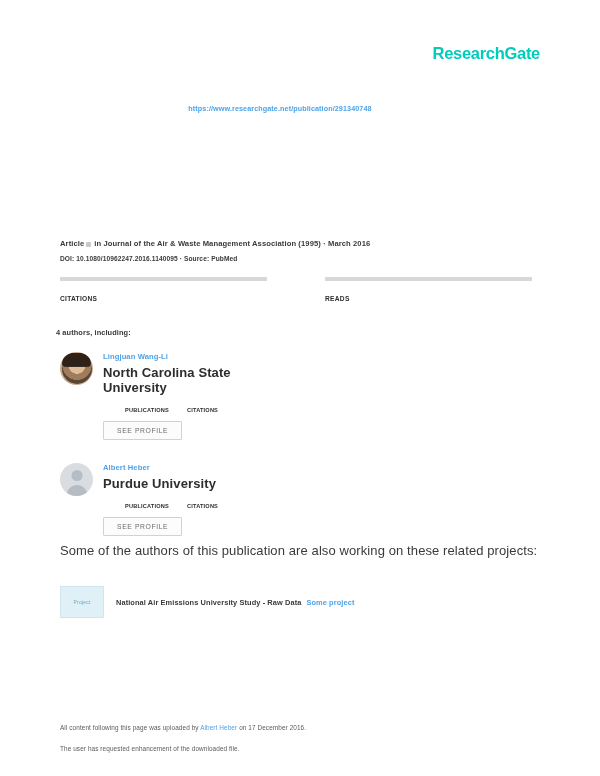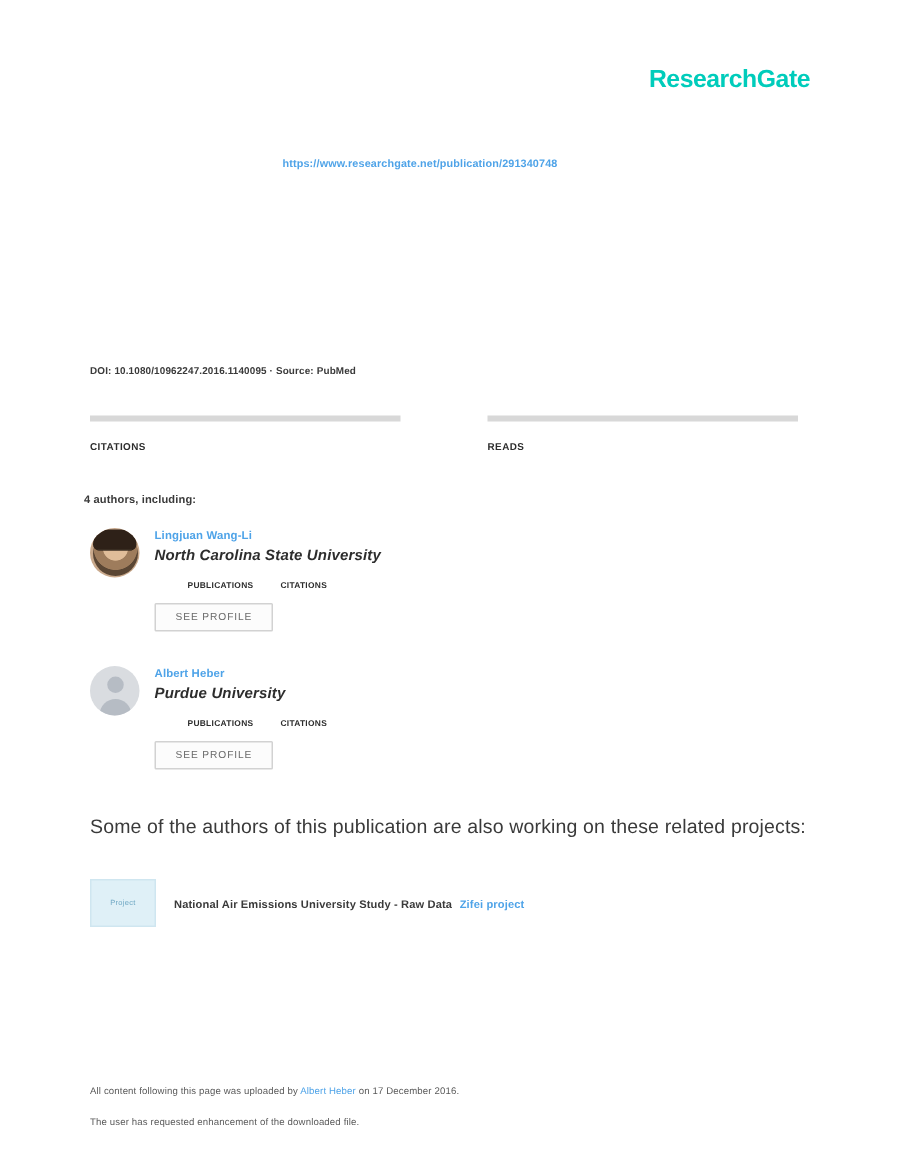--- a/index.html
+++ b/index.html
@@ -203,26 +203,25 @@
     min-width: 0;
   }
   .author-name {
     font-size: 7.6px;
     font-weight: bold;
     color: #4ea3e8;
     letter-spacing: 0.1px;
     line-height: 10px;
   }
   .author-affil {
-    font-size: 10px;
+    font-size: 13px;
     font-weight: bold;
     color: #2d2d2d;
     margin-top: 3px;
     letter-spacing: 0.1px;
-    font-style: italic;
   }
   .author-stats {
     display: flex;
     gap: 18px;
     margin-top: 5px;
     padding-left: 22px;
   }
   .astat {
     text-align: left;
   }
@@ -314,20 +313,23 @@
 </head>
 <body>
 
 <div class="page">
 
   <div class="rg-logo">ResearchGate</div>
 
   <div class="pub-url">https://www.researchgate.net/publication/291340748</div>
 
   <div class="meta-block">
+    <div class="meta-line1">
+      <span>Article</span><span class="dot"></span><span>in Journal of the Air &amp; Waste Management Association (1995) · March 2016</span>
+    </div>
     <div class="meta-line2">DOI: 10.1080/10962247.2016.1140095 · Source: PubMed</div>
   </div>
 
   <div class="stats">
     <div class="stat">
       <div class="stat-bar"></div>
       <div class="stat-value"></div>
       <div class="stat-label">CITATIONS</div>
     </div>
     <div class="stat">
@@ -397,21 +399,21 @@
 
     </div>
 
   </div>
 
   <div class="projects-heading">Some of the authors of this publication are also working on these related projects:</div>
 
   <div class="project-row">
     <div class="project-thumb">Project</div>
     <div class="project-text">
-      <span>National Air Emissions University Study - Raw Data</span><span class="project-link">Zifei project</span>
+      <span>National Air Emissions University Study - Raw Data</span><span class="project-link">Some project</span>
     </div>
   </div>
 
   <div class="footer">
     <div class="footer-line">
       <span>All content following this page was uploaded by </span><span class="footer-link">Albert Heber</span><span> on 17 December 2016.</span>
     </div>
     <div class="footer-line second">The user has requested enhancement of the downloaded file.</div>
   </div>
 

